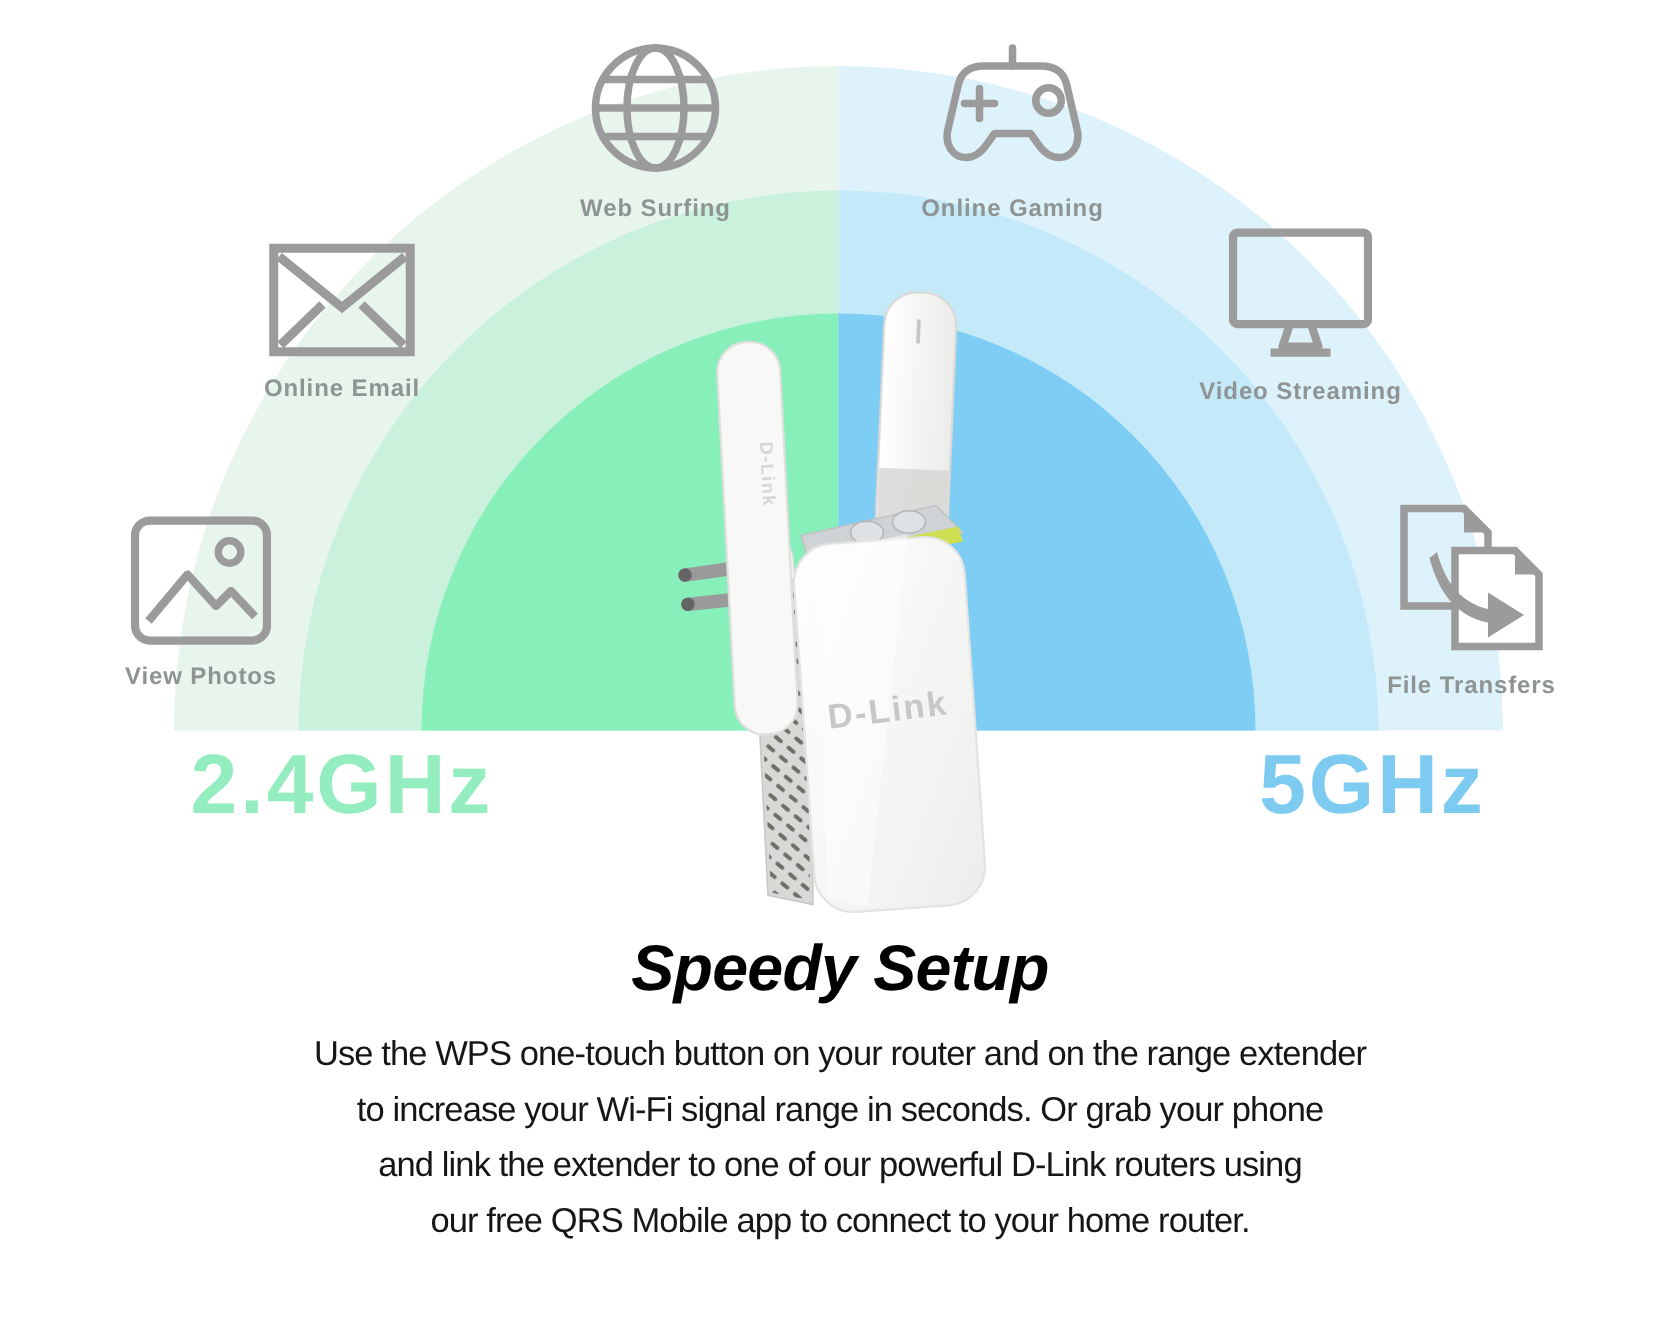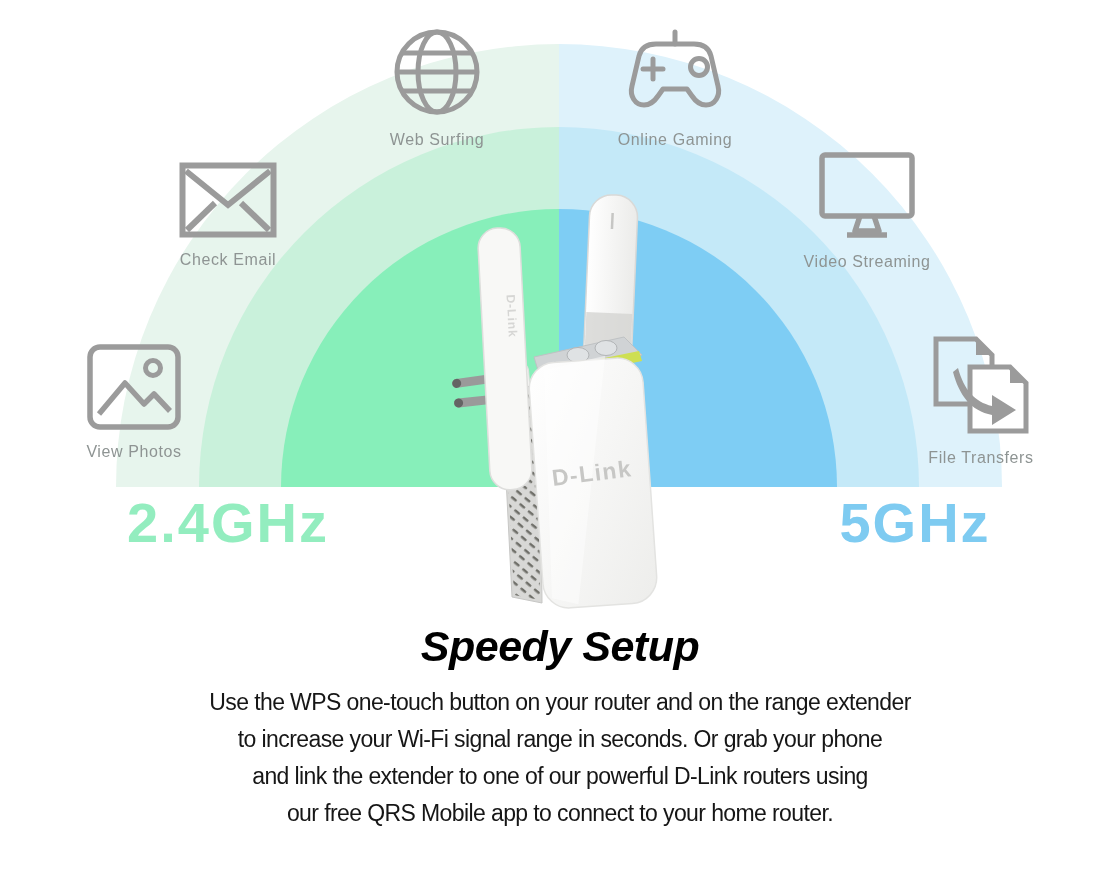--- a/index.html
+++ b/index.html
@@ -2,21 +2,21 @@
 <html><head>
 <meta charset="utf-8">
 <style>
   html,body{margin:0;padding:0;background:#ffffff;}
   body{width:1120px;height:879px;overflow:hidden;font-family:"Liberation Sans",sans-serif;}
   .page{position:relative;width:1120px;height:879px;background:#fff;}
   .stage{position:relative;width:1120px;height:600px;}
   .arcs{position:absolute;left:0;top:0;}
   .feature{position:absolute;display:flex;flex-direction:column;align-items:center;}
   .feature .icon{display:block;}
-  .feature-label{margin-top:13px;font-size:16px;font-weight:normal;color:#8e9493;letter-spacing:.6px;white-space:nowrap;}
+  .feature-label{margin-top:13px;font-size:16px;font-weight:bold;color:#8e9493;letter-spacing:.6px;white-space:nowrap;}
   .band-label{position:absolute;top:490px;width:340px;text-align:center;font-size:56px;font-weight:bold;letter-spacing:2px;}
   .band-label.green{left:58px;color:#93edbf;}
   .band-label.blue{left:745px;color:#7ecbf1;}
   .device{position:absolute;left:428px;top:185px;}
   .section-title{margin:22px 0 0 0;text-align:center;font-size:43px;line-height:48px;font-weight:800;letter-spacing:-.5px;color:#000;font-style:italic;}
   .section-body{margin:14px auto 0 auto;width:1104px;text-align:center;font-size:23px;line-height:37px;letter-spacing:-.6px;color:#161616;}
   .body-line{white-space:nowrap;}
   svg text{font-family:"Liberation Sans",sans-serif;}
 </style>
 </head>
@@ -63,21 +63,21 @@
 
     <div class="feature" style="left:138px;top:162px;width:180px;">
       <svg class="icon" width="98" height="76" viewBox="0 0 98 76">
         <g fill="none" stroke="#9b9b9b" stroke-width="6">
           <rect x="3.5" y="3.5" width="91" height="69"></rect>
           <path d="M7,9 L49,43 L91,9"></path>
           <path d="M8,68 L36,41"></path>
           <path d="M90,68 L62,41"></path>
         </g>
       </svg>
-      <div class="feature-label">Check Email</div>
+      <div class="feature-label">Online Email</div>
     </div>
 
     <div class="feature" style="left:777px;top:152px;width:180px;">
       <svg class="icon" width="96" height="88" viewBox="0 0 96 88">
         <g fill="none" stroke="#9b9b9b" stroke-width="5.5" stroke-linejoin="round">
           <rect x="3" y="3" width="90" height="61" rx="3"></rect>
           <path d="M41,64 L36,79 L60,79 L55,64"></path>
           <line x1="28" y1="83" x2="68" y2="83"></line>
         </g>
       </svg>

